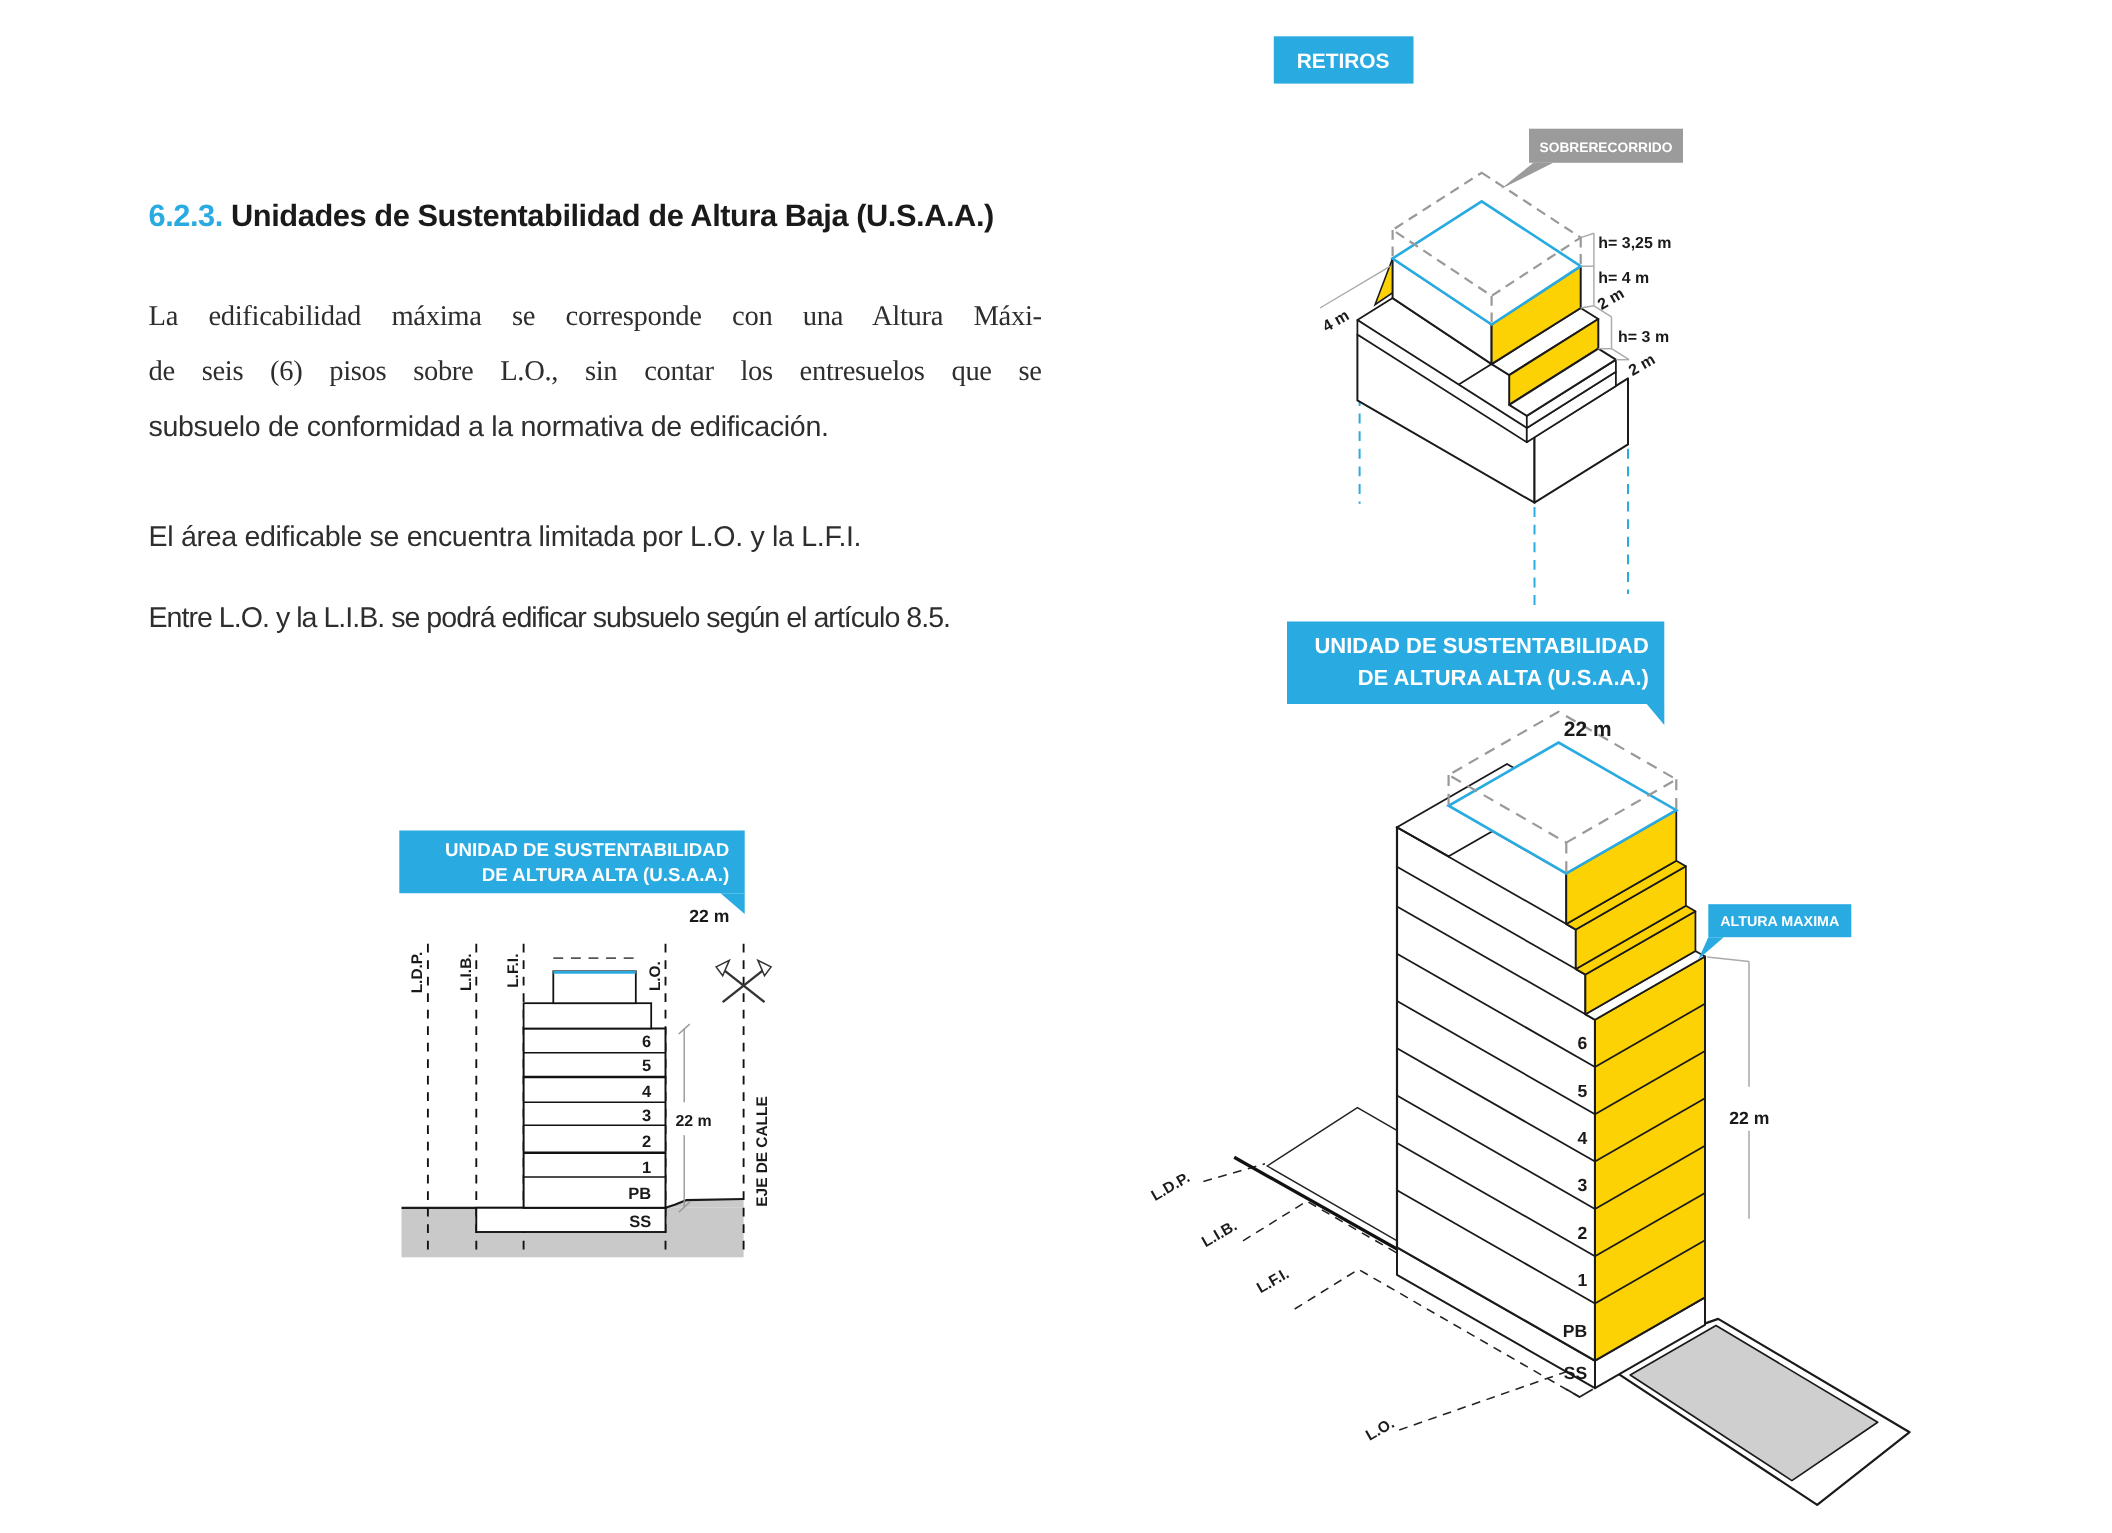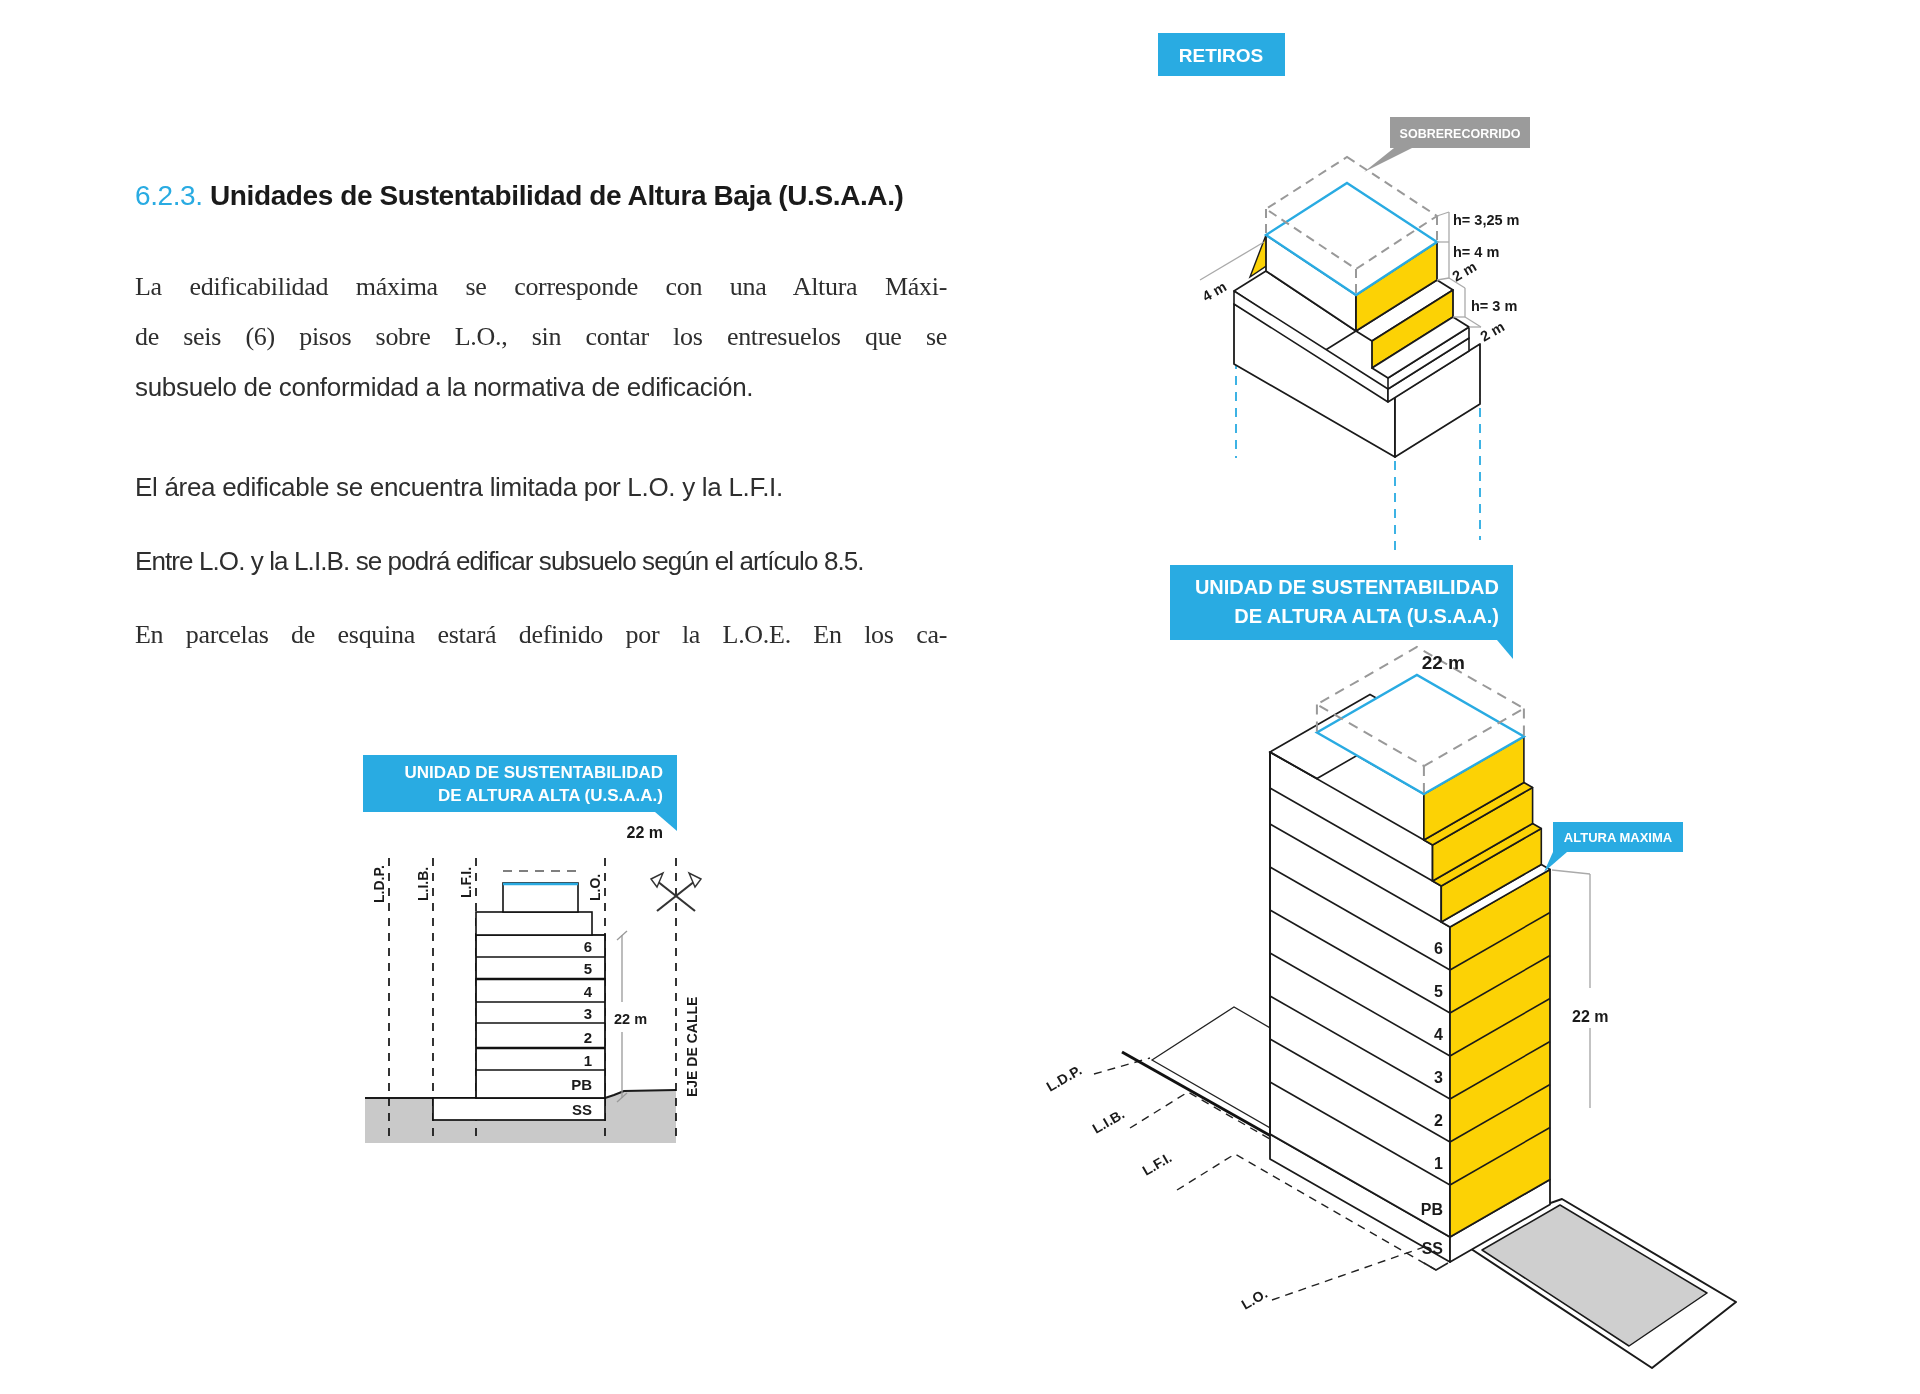--- a/index.html
+++ b/index.html
@@ -1,21 +1,21 @@
 <!DOCTYPE html>
 <html><head>
 <meta charset="utf-8">
 <style>
   html,body{margin:0;padding:0;background:#fff;}
   #page{position:relative;width:1920px;height:1394px;background:#ffffff;overflow:hidden;
         font-family:"Liberation Sans",sans-serif;color:#2e2e2e;}
   
   #heading{position:absolute;left:135px;top:180px;width:830px;font-size:28px;font-weight:bold;
            letter-spacing:-0.4px;color:#1a1a1a;}
-  #heading .num{color:#29ABE2;font-weight:normal;}
+  #heading .num{color:#29ABE2;font-weight:bold;}
   .para{position:absolute;left:135px;width:812px;font-size:26px;line-height:50px;
         letter-spacing:-0.3px;color:#2e2e2e;}
   .jline{text-align:justify;text-align-last:justify;font-family:Liberation Serif, serif;}
   #p2{top:462px;white-space:nowrap;}
   #p3{top:536px;white-space:nowrap;letter-spacing:-0.9px;}
   #p1{top:262px;}
   #p4{top:610px;}
   
   svg text{font-family:"Liberation Sans",sans-serif;fill:#1a1a1a;}
   .boxlbl{fill:#ffffff;font-weight:bold;}
@@ -37,21 +37,20 @@
   <div id="p1" class="para">
     <div class="jline">La edificabilidad máxima se corresponde con una Altura Máxi-</div>
     <div class="jline">de seis (6) pisos sobre L.O., sin contar los entresuelos que se</div>
     <div>subsuelo de conformidad a la normativa de edificación.</div>
   </div>
 
   <div id="p2" class="para">El área edificable se encuentra limitada por L.O. y la L.F.I.</div>
   <div id="p3" class="para">Entre L.O. y la L.I.B. se podrá edificar subsuelo según el artículo 8.5.</div>
 
   <div id="p4" class="para">
-    <div class="jline">En parcelas de esquina estará definido por la L.O.E. En los ca-</div>
   </div>
 
   <svg width="620" height="545" viewBox="0 0 620 545" style="position:absolute;left:1150px;top:20px;">
 
     <g stroke="#29ABE2" stroke-width="1.8" stroke-dasharray="9,7">
       <line x1="86" y1="292" x2="86" y2="438"></line>
       <line x1="245" y1="441" x2="245" y2="535"></line>
       <line x1="330" y1="388" x2="330" y2="520"></line>
     </g>
 

